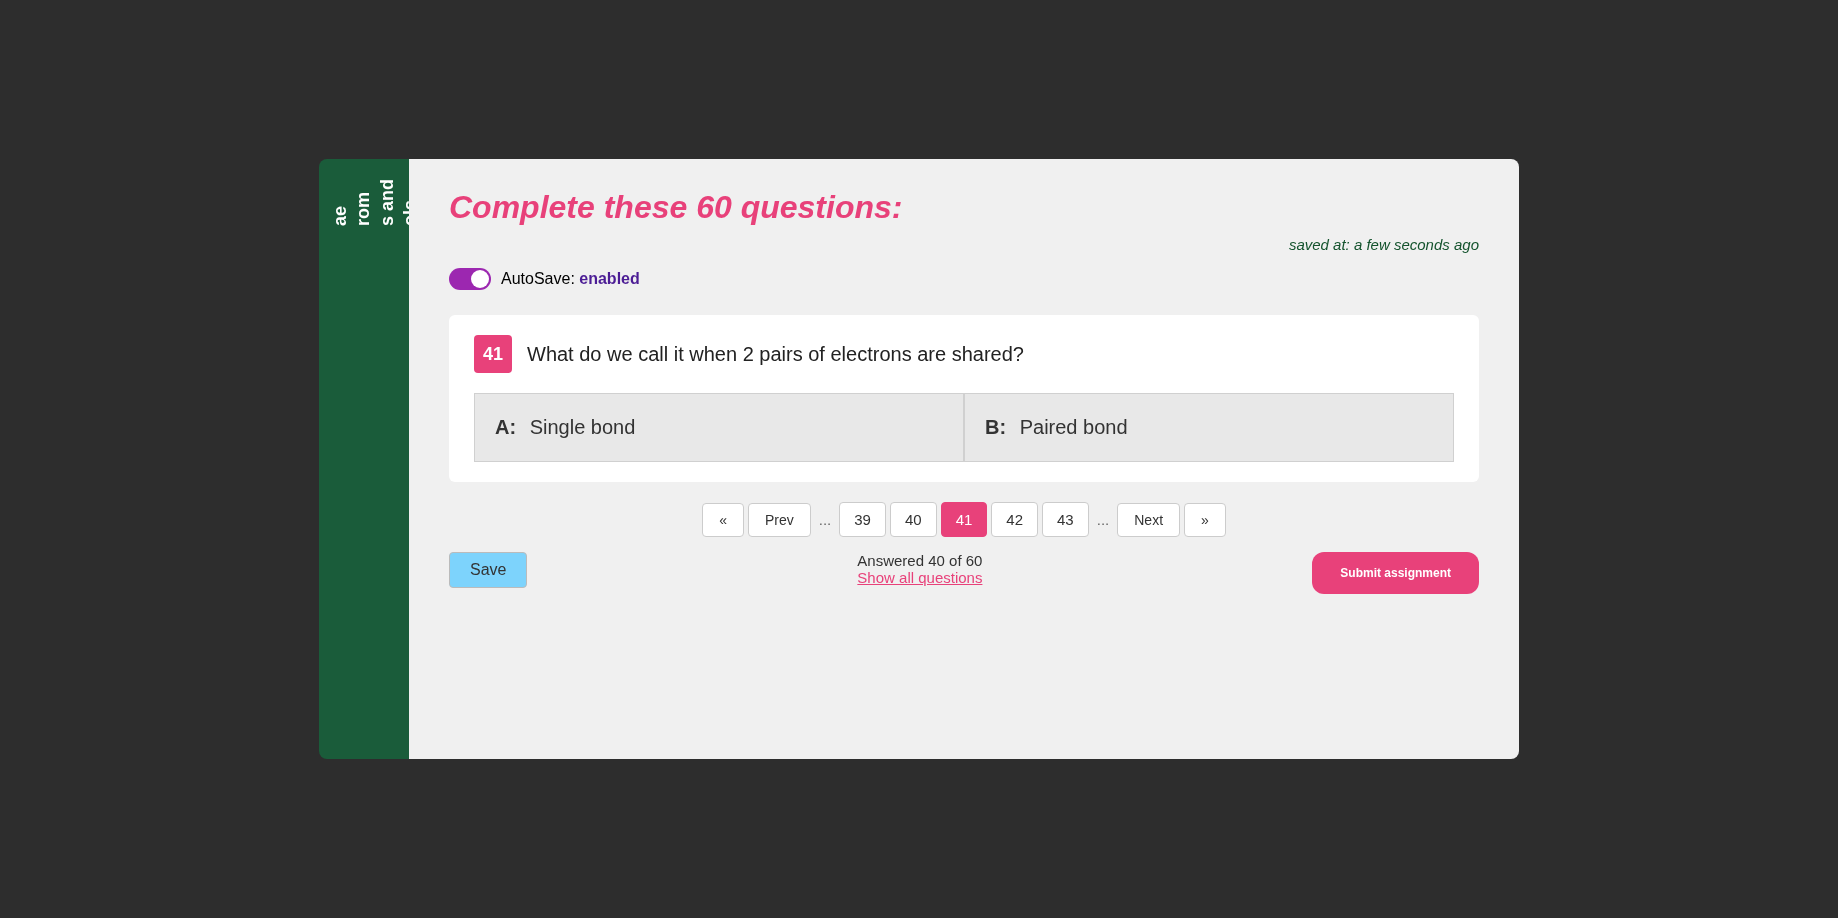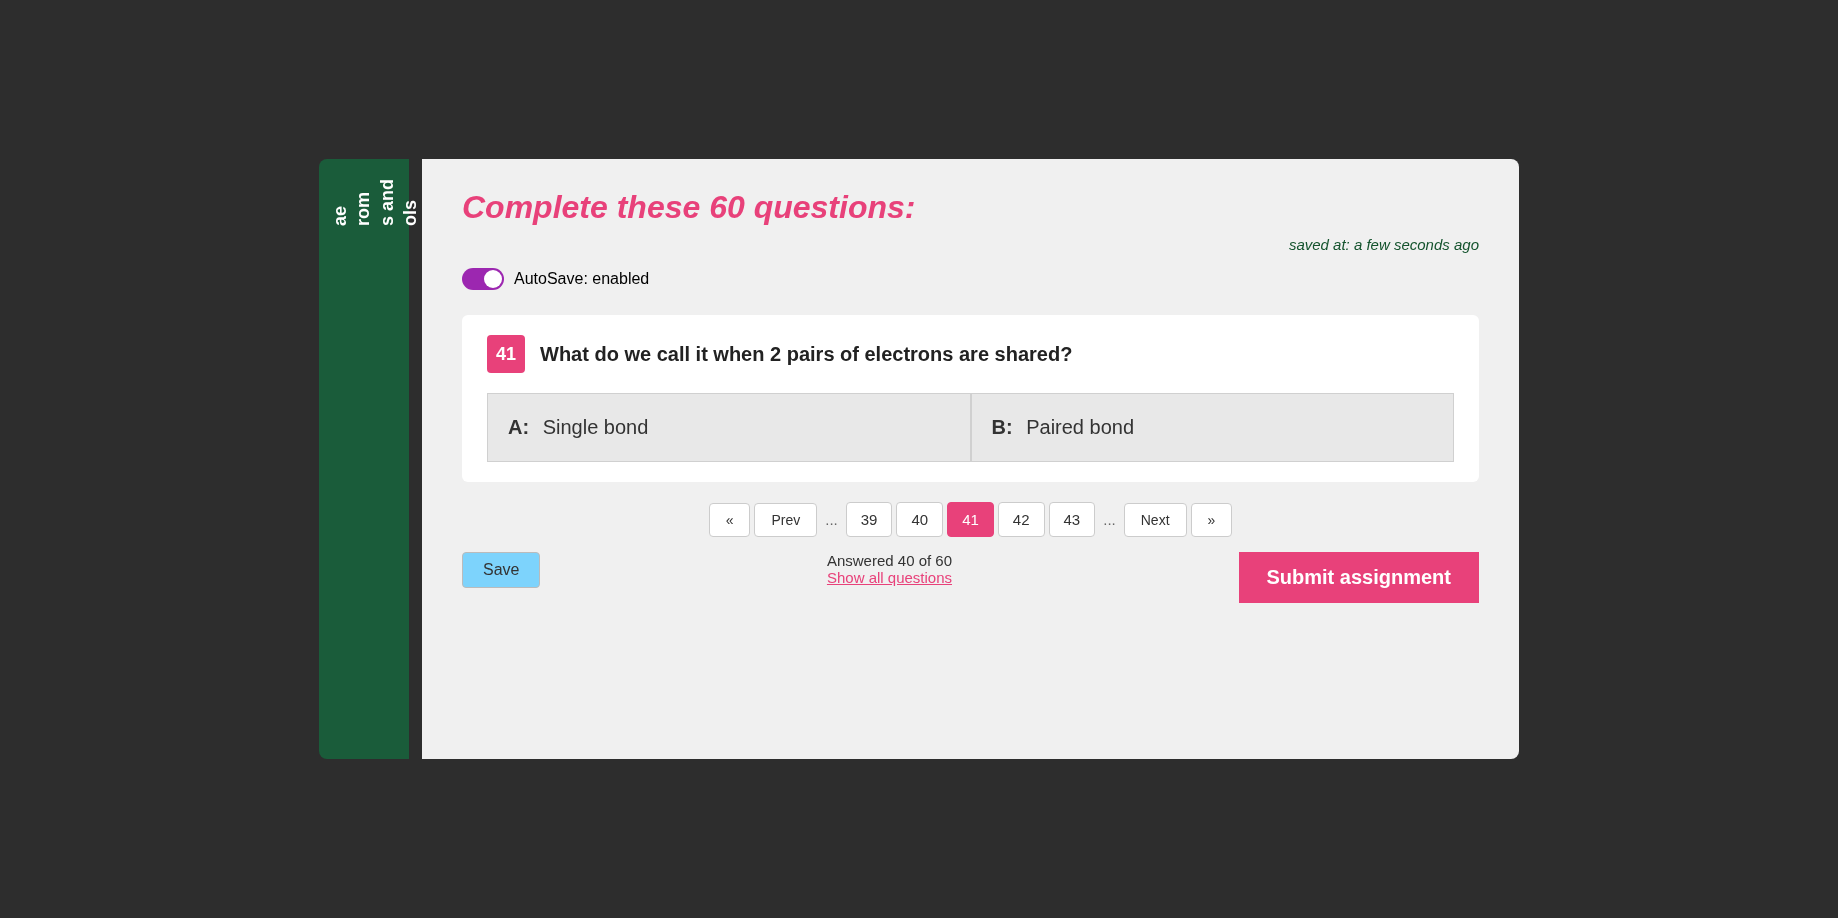--- a/index.html
+++ b/index.html
@@ -38,21 +38,20 @@
       transform: rotate(180deg);
       line-height: 1.3;
     }
     .main-content {
       background: #f0f0f0;
       flex: 1;
       border-radius: 0 8px 8px 0;
       padding: 30px 40px 16px 40px;
       min-height: 600px;
       position: relative;
-      margin-left: 13px;
     }
     .page-title {
       font-size: 32px;
       color: #e8417a;
       font-style: italic;
       font-weight: bold;
       margin-bottom: 10px;
     }
     .saved-status {
       text-align: right;
@@ -79,22 +78,22 @@
     .toggle-knob {
       width: 18px;
       height: 18px;
       background: white;
       border-radius: 50%;
       position: absolute;
       top: 2px;
       right: 2px;
     }
     .autosave-enabled {
-      color: #000000;
-      font-weight: normal;
+      color: #4c1d95;
+      font-weight: bold;
     }
     .question-block {
       background: white;
       border-radius: 6px;
       padding: 20px 25px;
       margin-bottom: 20px;
     }
     .question-header {
       display: flex;
       align-items: center;
@@ -110,21 +109,21 @@
       height: 38px;
       border-radius: 4px;
       display: flex;
       align-items: center;
       justify-content: center;
       flex-shrink: 0;
     }
     .question-text {
       font-size: 20px;
       color: #222;
-      font-weight: 700;
+      font-weight: 400;
     }
     .answers-grid {
       display: grid;
       grid-template-columns: 1fr 1fr;
       gap: 0;
     }
     .answer-cell {
       background: #e8e8e8;
       padding: 22px 20px;
       font-size: 20px;
@@ -191,23 +190,23 @@
     .show-all-link {
       color: #e8417a;
       text-decoration: underline;
       cursor: pointer;
       font-size: 15px;
     }
     .submit-btn {
       background: #e8417a;
       color: white;
       border: none;
-      border-radius: 0;
+      border-radius: 12px;
       padding: 14px 28px;
-      font-size: 20px;
+      font-size: 12px;
       font-weight: bold;
       cursor: pointer;
     }
   </style>
 </head>
 <body>
 
 <div class="outer-wrapper">
   <div class="left-sidebar">
     <div class="sidebar-text">ae<br>rom<br>s and<br>ols</div>

